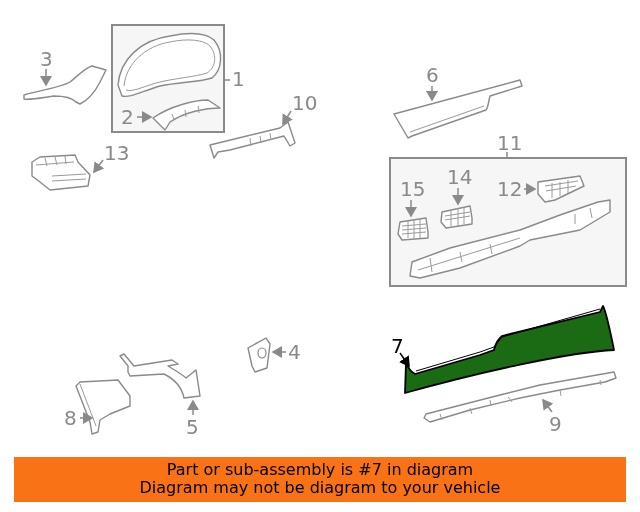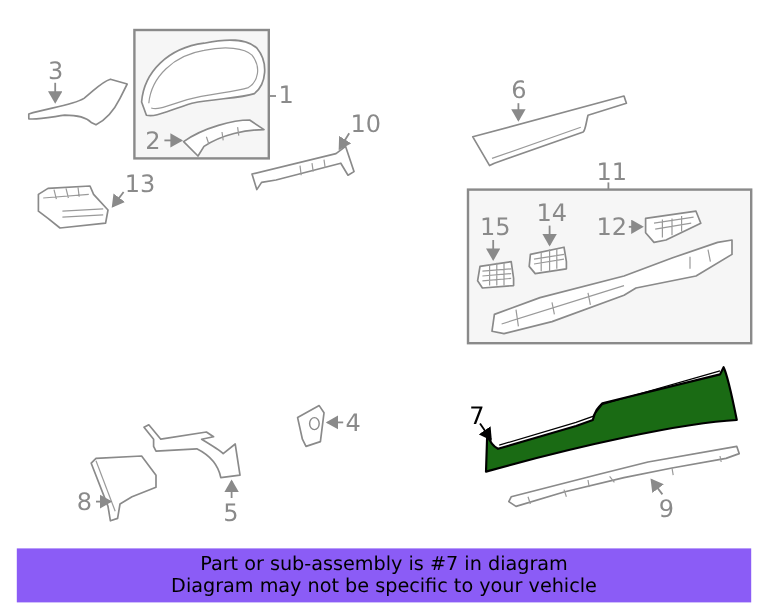--- a/index.html
+++ b/index.html
@@ -6,21 +6,21 @@
   body { width: 640px; height: 512px; position: relative; overflow: hidden;
          font-family: "DejaVu Sans", sans-serif; }
   #diagram { position: absolute; left: 0; top: 0; width: 640px; height: 512px; }
   .callout { font-family: "DejaVu Sans", sans-serif; font-size: 20px; fill: #8a8a8a; }
   .callout.active { fill: #000000; }
   .part { fill: #ffffff; stroke: #8a8a8a; stroke-width: 1.4; stroke-linejoin: round; }
   .part-detail { fill: none; stroke: #9a9a9a; stroke-width: 1; }
   .leader { stroke: #8a8a8a; stroke-width: 1.5; fill: none; }
   .group-box { fill: #f6f6f6; stroke: #8a8a8a; stroke-width: 2; }
   .banner { position: absolute; left: 14px; top: 457px; width: 612px; height: 45px;
-            background: #8b5cf6; color: #000000; text-align: center;
+            background: #f97316; color: #000000; text-align: center;
             font-family: "DejaVu Sans", sans-serif; font-size: 16px; line-height: 18px;
             padding-top: 4px; box-sizing: border-box; }
   .banner div { white-space: nowrap; }
 </style>
 </head>
 <body>
 
 <svg id="diagram" viewBox="0 0 640 512" xmlns="http://www.w3.org/2000/svg">
   <defs>
     <marker id="arr" markerWidth="8" markerHeight="8" refX="6" refY="4" orient="auto">
@@ -138,14 +138,14 @@
   <g>
     <path class="part" d="M76,386 L80,382 L118,380 L130,396 L130,406 L110,414 L100,420 L98,432 L92,434 L90,422 Z"></path>
     <path class="part-detail" d="M80,384 L96,426"></path>
   </g>
   <line class="leader" x1="80" y1="418" x2="92" y2="418" marker-end="url(#arr)"></line>
   <text class="callout" x="64" y="425">8</text>
 </svg>
 
 <div class="banner">
   <div>Part or sub-assembly is #7 in diagram</div>
-  <div>Diagram may not be specific to your vehicle</div>
+  <div>Diagram may not be diagram to your vehicle</div>
 </div>
 
 </body></html>

